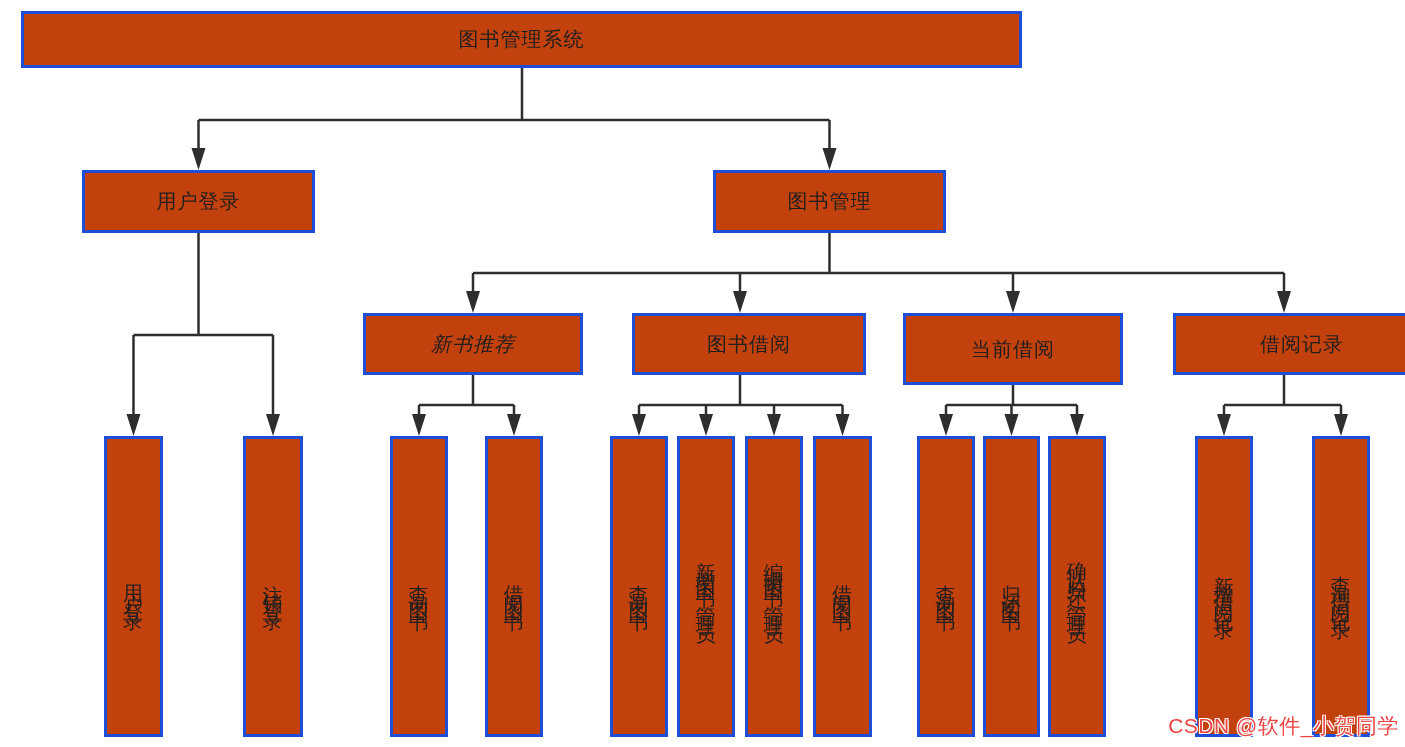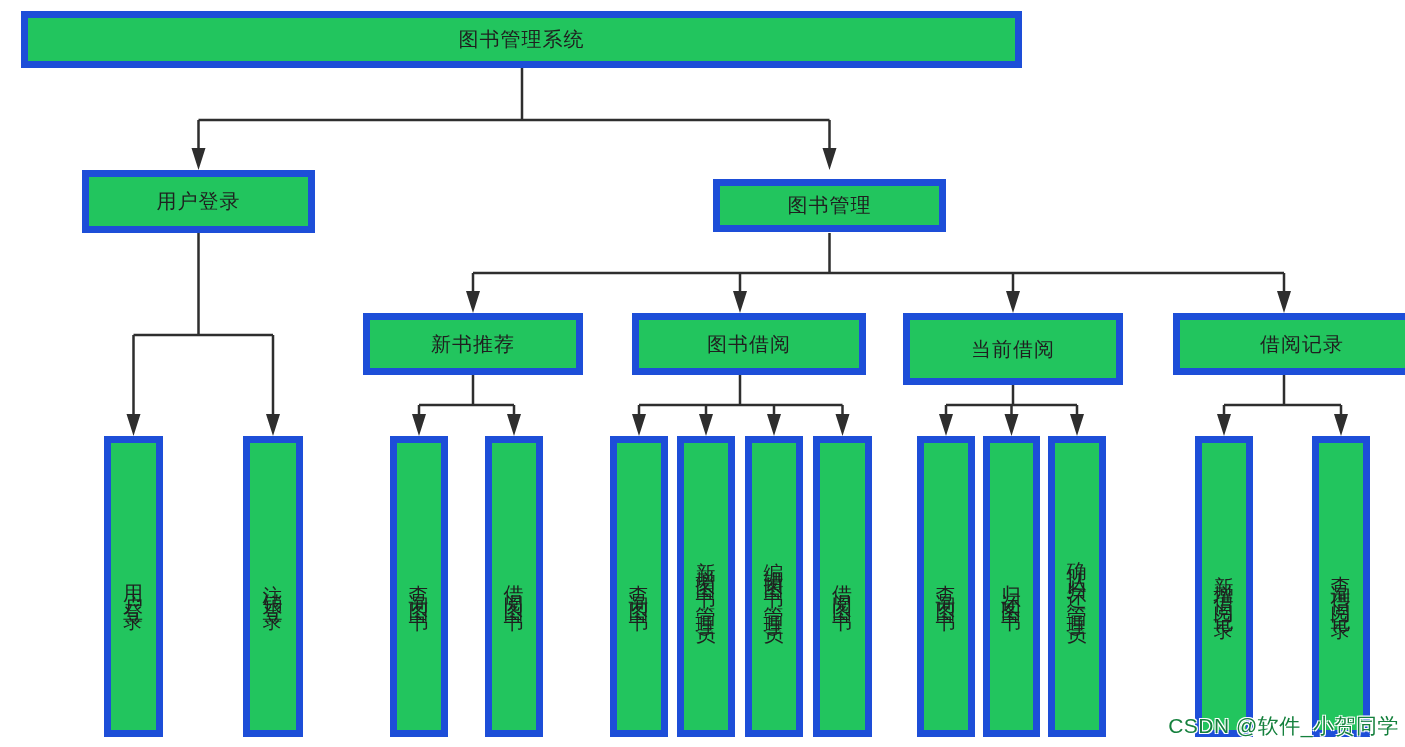--- a/index.html
+++ b/index.html
@@ -19,22 +19,22 @@
   .connectors {
     position: absolute;
     left: 0;
     top: 0;
     width: 1405px;
     height: 747px;
   }
   .node {
     position: absolute;
     box-sizing: border-box;
-    background: #22c55e;
-    border: 7px solid #1d4ed8;
+    background: #c2410c;
+    border: 3px solid #1d4ed8;
     display: flex;
     align-items: center;
     justify-content: center;
   }
   .hbox {
     font-size: 20px;
     letter-spacing: 1px;
     white-space: nowrap;
   }
   .vbox {
@@ -43,21 +43,21 @@
     font-size: 20px;
     letter-spacing: 9px;
     line-height: 1.1;
   }
   .watermark {
     position: absolute;
     right: 6px;
     top: 712px;
     font-size: 21px;
     letter-spacing: 0.5px;
-    color: #15803d;
+    color: #ef4444;
     text-shadow: -1px -1px 0 #ffffff, 1px -1px 0 #ffffff,
                  -1px 1px 0 #ffffff, 1px 1px 0 #ffffff;
     white-space: nowrap;
     z-index: 5;
   }
 </style>
 </head>
 <body>
 
 <div class="canvas">
@@ -87,23 +87,23 @@
              M939 414 L953 414 L946 436 Z
              M1004.5 414 L1018.5 414 L1011.5 436 Z
              M1070 414 L1084 414 L1077 436 Z
              M1217 414 L1231 414 L1224 436 Z
              M1334 414 L1348 414 L1341 436 Z"></path>
   </svg>
 
   <div class="node hbox" style="left:21px; top:11px; width:1001px; height:57px;">图书管理系统</div>
 
   <div class="node hbox" style="left:82px; top:170px; width:233px; height:63px;">用户登录</div>
-  <div class="node hbox" style="left:713px; top:170px; width:233px; height:53px;margin-top:9px;">图书管理</div>
+  <div class="node hbox" style="left:713px; top:170px; width:233px; height:63px;">图书管理</div>
 
-  <div class="node hbox" style="left:363px; top:313px; width:220px; height:62px;">新书推荐</div>
+  <div class="node hbox" style="left:363px; top:313px; width:220px; height:62px;font-style:italic;">新书推荐</div>
   <div class="node hbox" style="left:632px; top:313px; width:234px; height:62px;">图书借阅</div>
   <div class="node hbox" style="left:903px; top:313px; width:220px; height:72px;">当前借阅</div>
   <div class="node hbox" style="left:1173px; top:313px; width:258px; height:62px;">借阅记录</div>
 
   <div class="node vbox" style="left:104px; top:436px; width:59px; height:301px;">用户登录</div>
   <div class="node vbox" style="left:243px; top:436px; width:60px; height:301px;">注销登录</div>
 
   <div class="node vbox" style="left:390px; top:436px; width:58px; height:301px;">查询图书</div>
   <div class="node vbox" style="left:485px; top:436px; width:58px; height:301px;">借阅图书</div>
 

